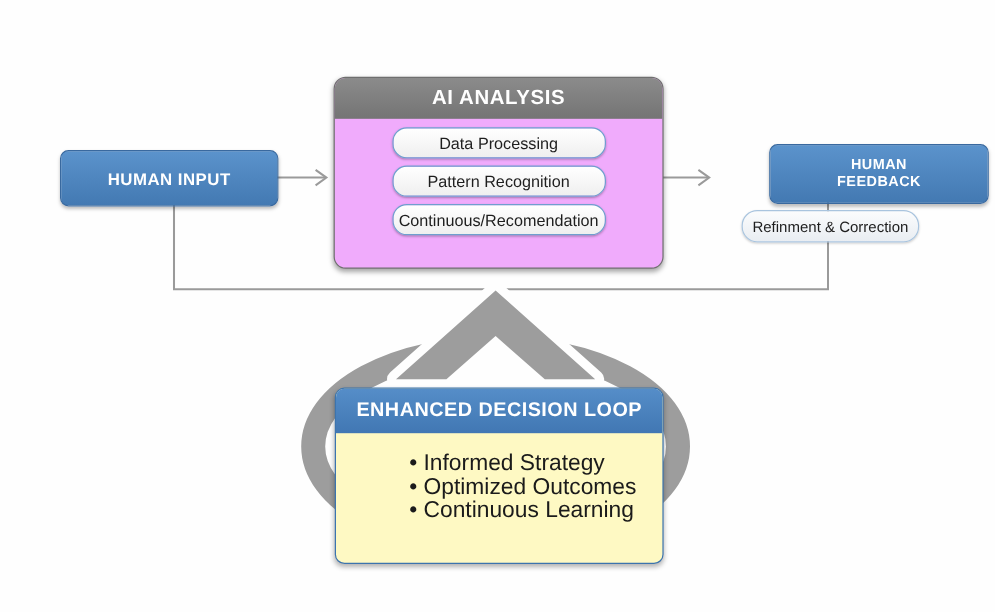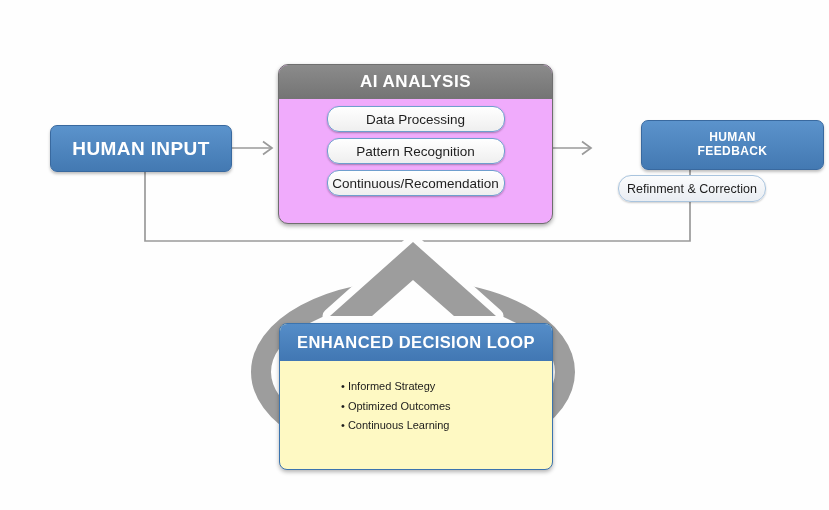--- a/index.html
+++ b/index.html
@@ -11,21 +11,21 @@
 
   
   .blue-node{
     position:absolute;z-index:3;display:flex;align-items:center;justify-content:center;
     background:linear-gradient(#5b93cc,#4379b2);
     border:1px solid #39699f;border-radius:7px;
     color:#ffffff;font-weight:bold;text-align:center;
     box-shadow:0 2px 3px rgba(0,0,0,.25);
     letter-spacing:.4px;
   }
-  .node-human-input{left:50px;top:125px;width:180px;height:45px;font-size:19px;}
+  .node-human-input{left:50px;top:125px;width:180px;height:45px;font-size:14px;}
   .node-human-feedback{left:597px;top:120px;width:181px;height:48px;font-size:12px;line-height:1.15;margin-left:44px;}
   .node-human-feedback .wrap{display:block;max-width:120px;margin:0 auto;}
 
   
   .ai-box{
     position:absolute;left:278px;top:64px;width:273px;height:158px;z-index:3;
     background:#f0abfc;border:1px solid #6f6f6f;border-radius:10px;overflow:hidden;
     box-shadow:0 2px 4px rgba(0,0,0,.35);
   }
   .ai-box .hdr{
@@ -60,21 +60,21 @@
     background:#fef9c3;border:1.5px solid #3c74ae;border-radius:8px;overflow:hidden;
     box-shadow:0 2px 4px rgba(0,0,0,.3);
   }
   .loop-box .hdr{
     height:37px;display:flex;align-items:center;justify-content:center;
     background:linear-gradient(#558dc8,#4177b3);
     color:#ffffff;font-weight:bold;font-size:16.5px;letter-spacing:.4px;
   }
   .loop-box ul{list-style:none;margin:0;padding:16px 0 0 61px;}
   .loop-box li{
-    font-size:11px;color:#1b1b1b;line-height:19.5px;white-space:nowrap;
+    font-size:19px;color:#1b1b1b;line-height:19.5px;white-space:nowrap;
   }
   .loop-box li::before{content:"• ";}
 </style>
 </head>
 <body>
 
 <div class="canvas">
 
   <svg class="wires" width="829" height="510" viewBox="0 0 829 510">
 

